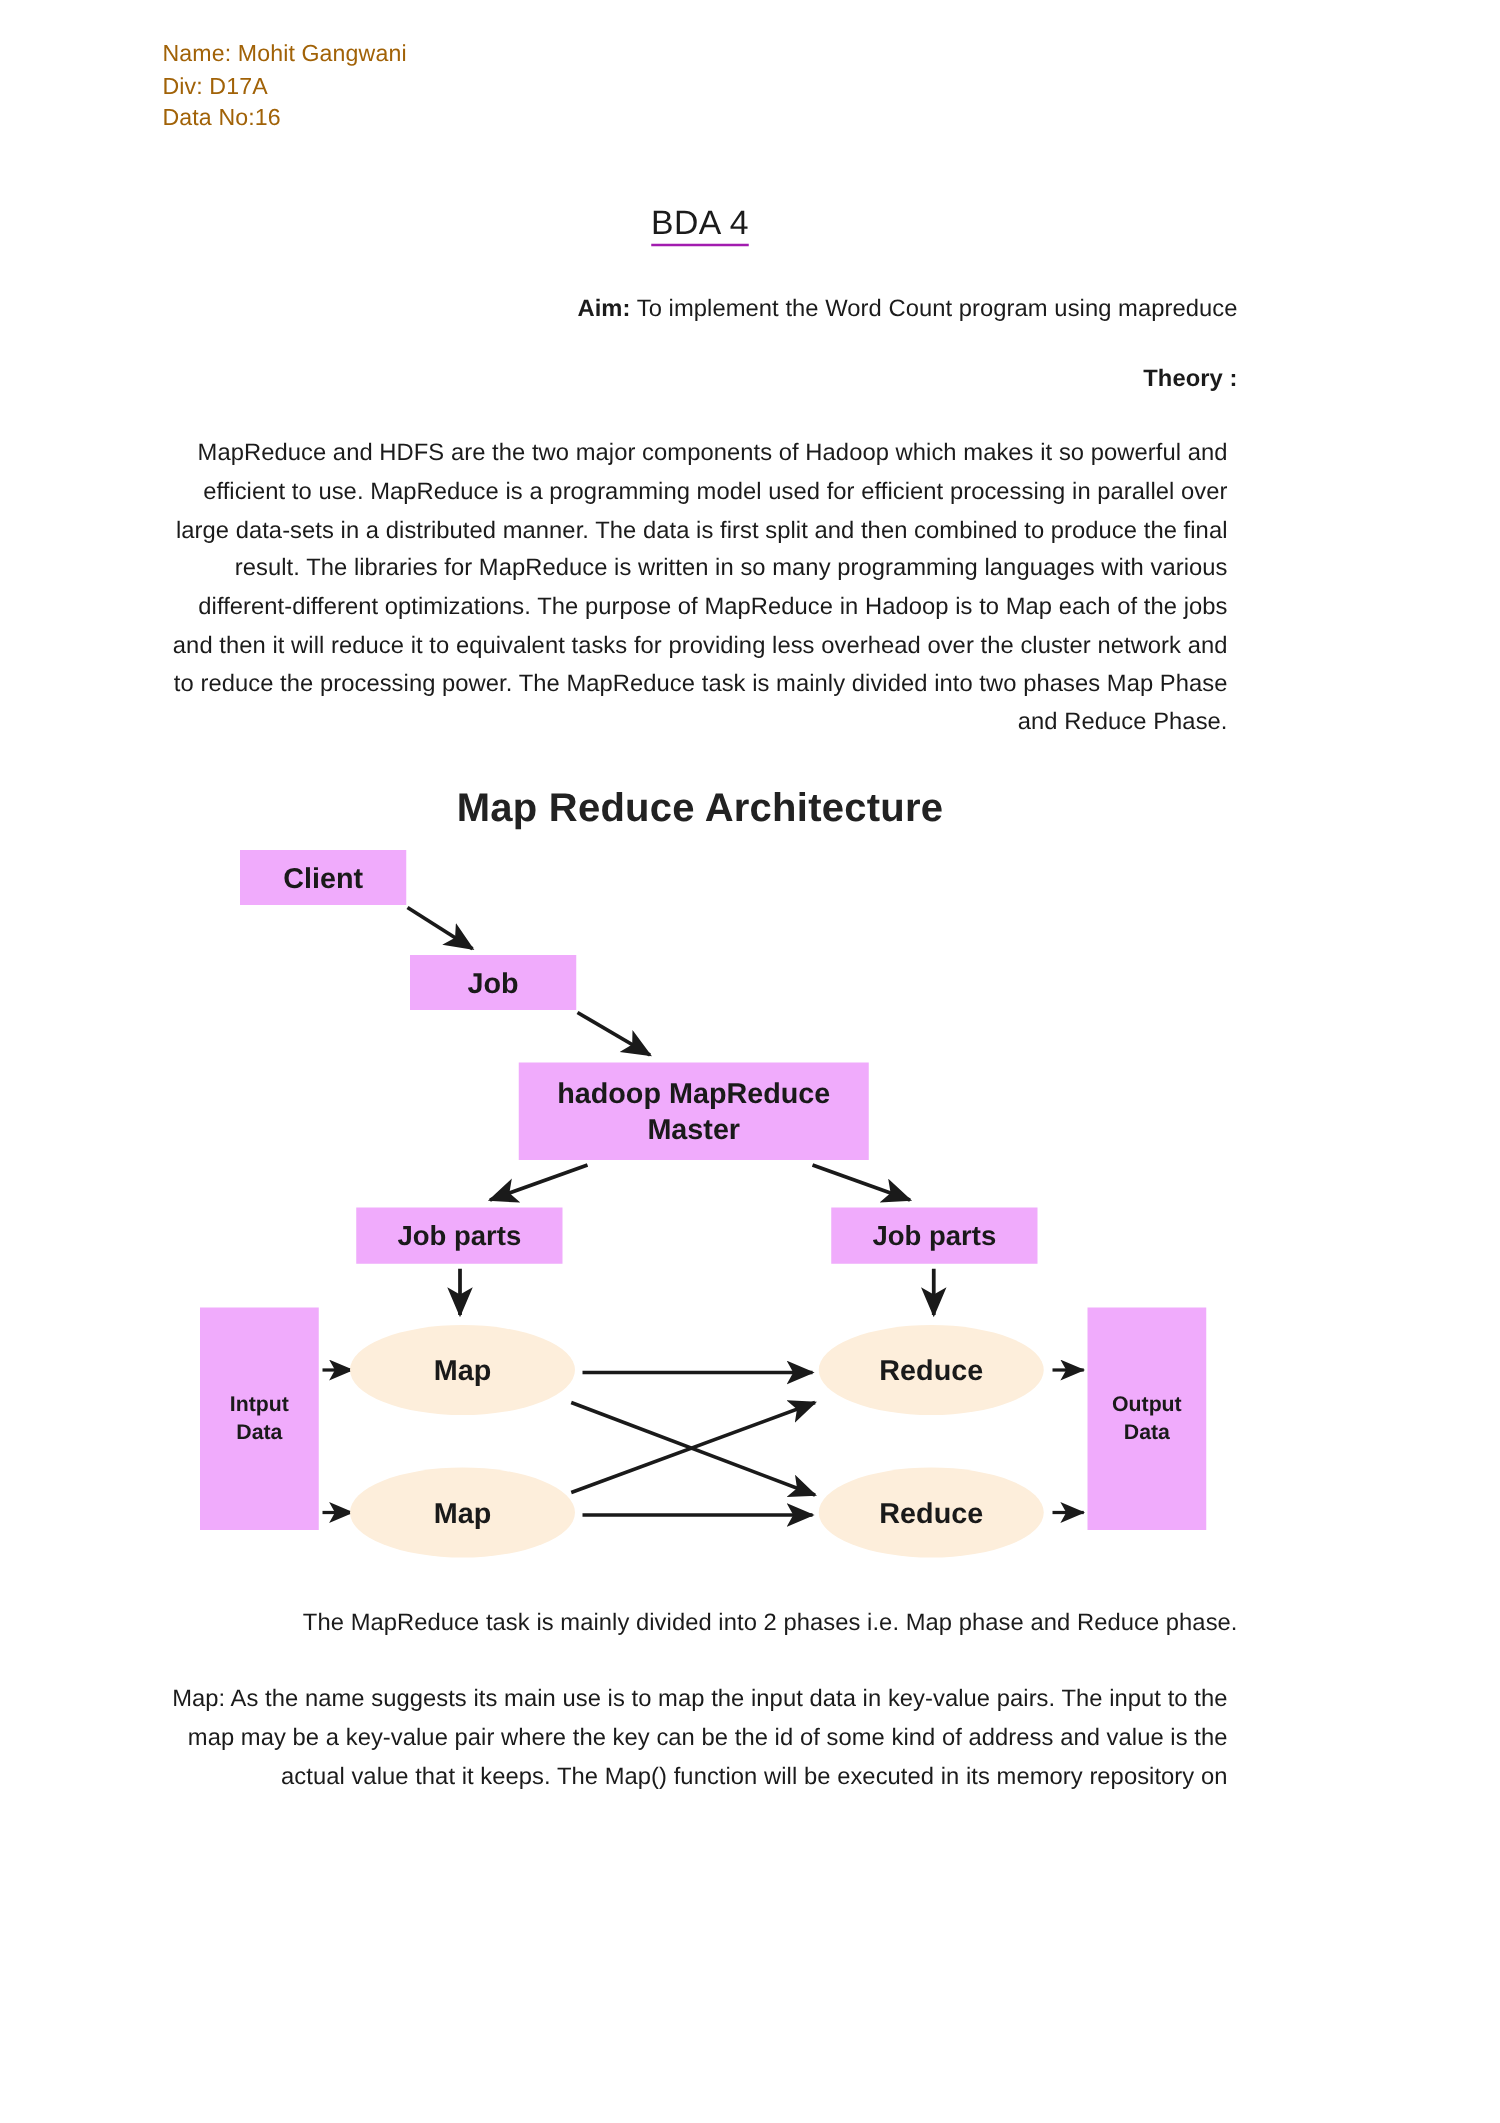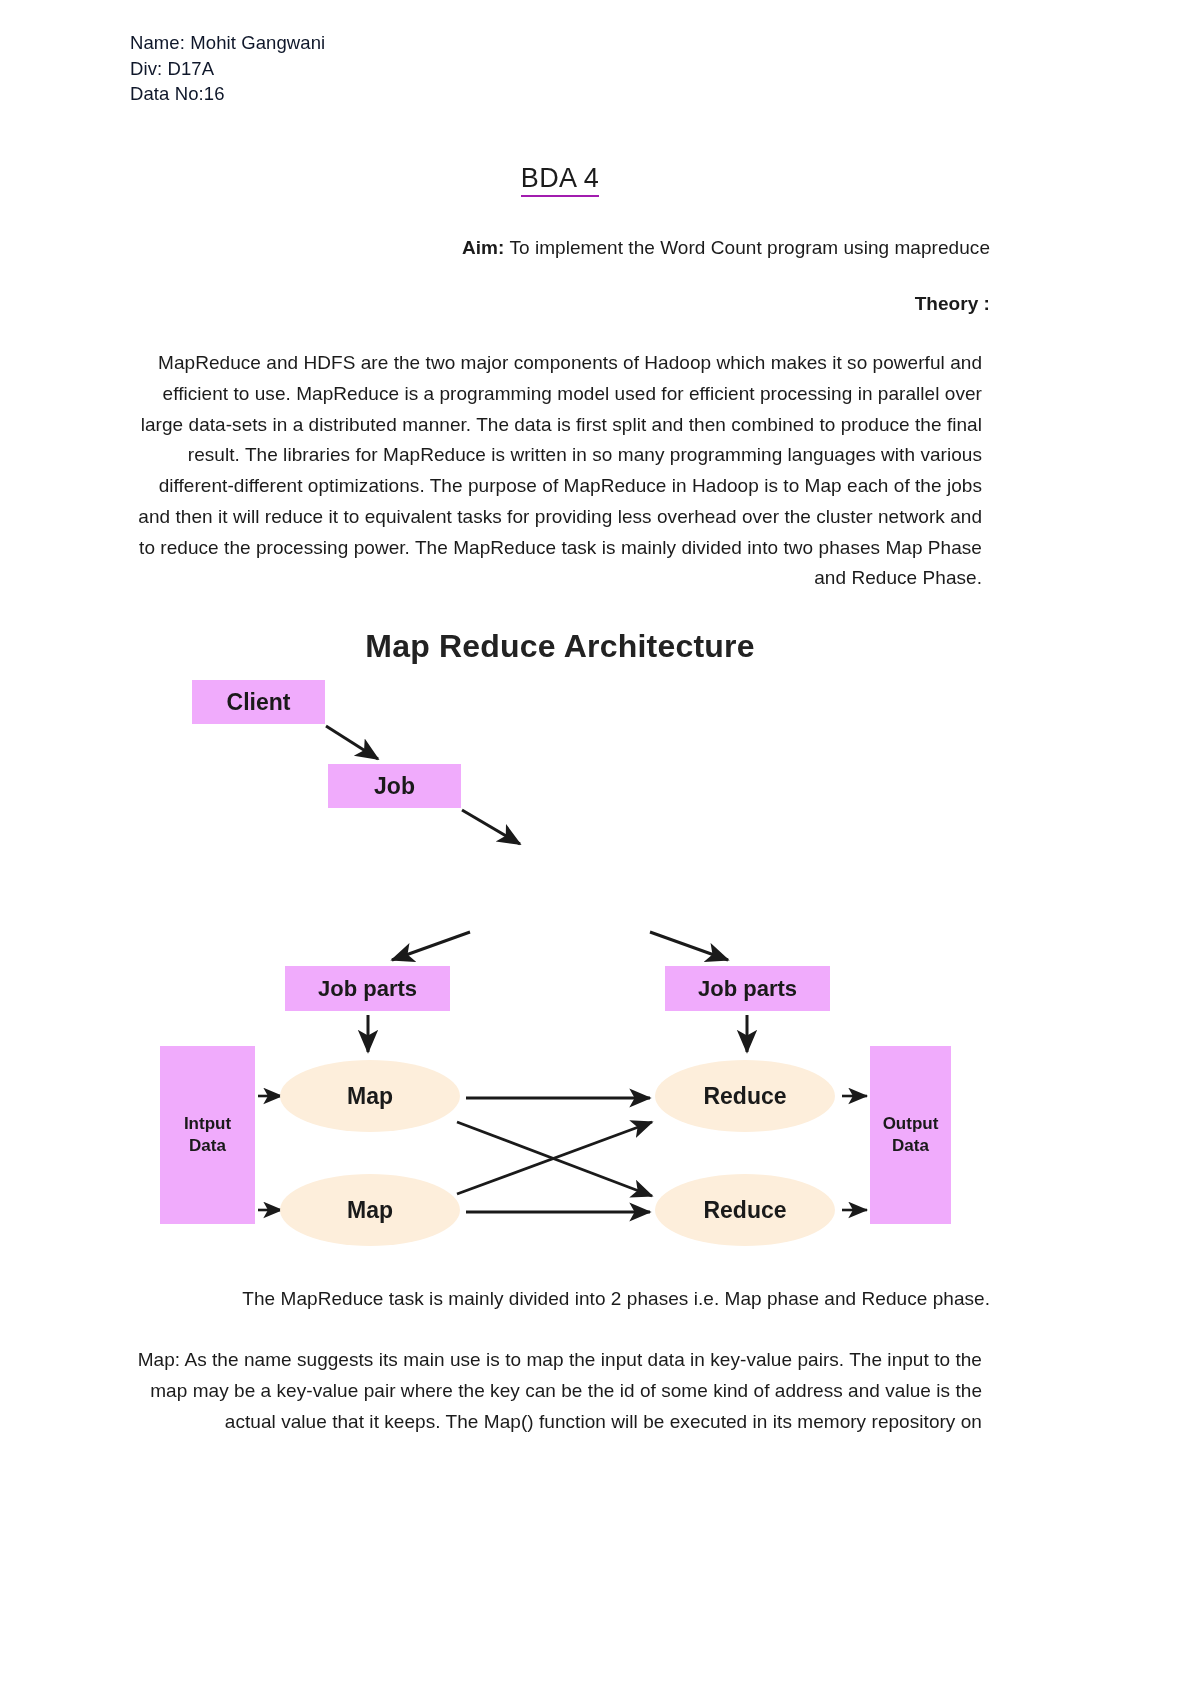--- a/index.html
+++ b/index.html
@@ -29,21 +29,21 @@
     top: 0;
     width: 860px;
   }
 
   
   .student-header {
     margin-top: 30px;
     font-size: 18.5px;
     line-height: 1.38;
     letter-spacing: 0.1px;
-    color: #0f172a;
+    color: #a16207;
   }
   .student-header div { white-space: pre; }
 
   
   .doc-title-wrap {
     margin-top: 56px;
     text-align: center;
     width: 860px;
   }
   .doc-title {
@@ -102,21 +102,21 @@
   .node.ellipse {
     background: #fdeedb;
     border-radius: 50%;
   }
   .node-client  { left: 62px;  top: 52px;  width: 133px; height: 44px;  font-size: 23px; }
   .node-job     { left: 198px; top: 136px; width: 133px; height: 44px;  font-size: 23px; }
   .node-master  { left: 285px; top: 222px; width: 280px; height: 78px;  font-size: 23px; line-height: 1.26; }
   .node-jobparts-left  { left: 155px; top: 338px; width: 165px; height: 45px; font-size: 22px; }
   .node-jobparts-right { left: 535px; top: 338px; width: 165px; height: 45px; font-size: 22px; }
   .node-input   { left: 30px;  top: 418px; width: 95px;  height: 178px; font-size: 17px; line-height: 1.3; }
-  .node-output  { left: 740px; top: 418px; width: 81px;  height: 178px; font-size: 17px; line-height: 1.3; }
+  .node-output  { left: 740px; top: 418px; width: 95px;  height: 178px; font-size: 17px; line-height: 1.3; }
   .node-map-1    { left: 150px; top: 432px; width: 180px; height: 72px; font-size: 23px; }
   .node-map-2    { left: 150px; top: 546px; width: 180px; height: 72px; font-size: 23px; }
   .node-reduce-1 { left: 525px; top: 432px; width: 180px; height: 72px; font-size: 23px; }
   .node-reduce-2 { left: 525px; top: 546px; width: 180px; height: 72px; font-size: 23px; }
 
   .diagram-svg {
     position: absolute;
     left: 0;
     top: 0;
     width: 860px;
@@ -195,20 +195,26 @@
       </svg>
 
       <div class="node node-client">
         <span>Client</span>
       </div>
 
       <div class="node node-job">
         <span>Job</span>
       </div>
 
+      <div class="node node-master">
+        <span>
+          <span>hadoop MapReduce</span><br>
+          <span>Master</span>
+        </span>
+      </div>
 
       <div class="node node-jobparts-left">
         <span>Job parts</span>
       </div>
 
       <div class="node node-jobparts-right">
         <span>Job parts</span>
       </div>
 
       <div class="node node-input">

